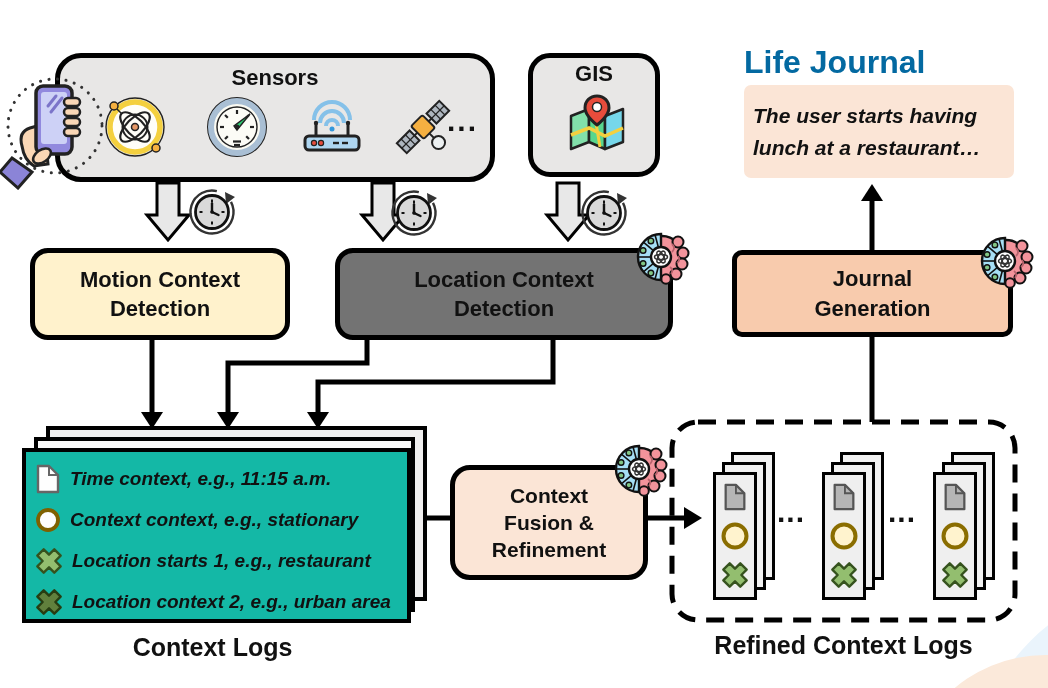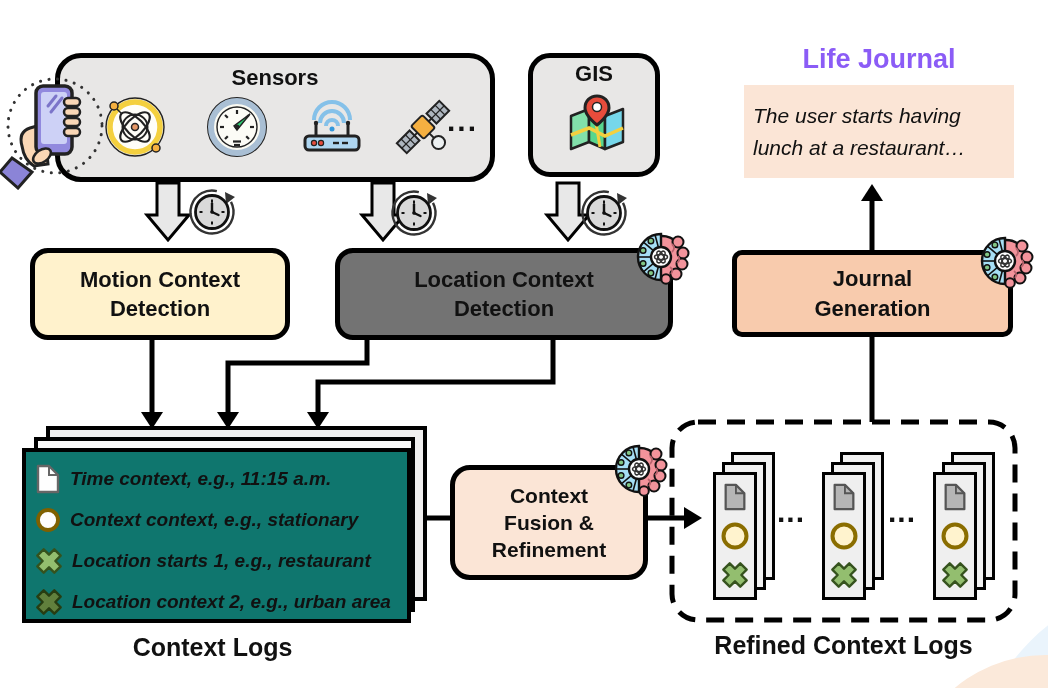--- a/index.html
+++ b/index.html
@@ -14,30 +14,30 @@
        font-weight:700;color:#111;}
   .box .bl{font-size:22px;line-height:1.32;}
   .sensors-box{left:55px;top:53px;width:440px;height:129px;background:#E8E7E6;border-radius:26px;}
   .gis-box{left:528px;top:53px;width:132px;height:124px;background:#E8E7E6;border-radius:22px;}
   .motion-box{left:30px;top:248px;width:260px;height:92px;background:#FFF2CC;border-radius:18px;}
   .location-box{left:335px;top:248px;width:338px;height:92px;background:#737373;border-radius:18px;}
   .journal-box{left:732px;top:250px;width:281px;height:87px;background:#F8CBAD;border-radius:10px;}
   .fusion-box{left:450px;top:465px;width:198px;height:115px;background:#FBE5D6;border-radius:20px;}
   .fusion-box .bl{font-size:21px;line-height:1.3;}
   .top-title{position:absolute;font-weight:700;font-size:22px;color:#111;text-align:center;}
-  .lj-title{position:absolute;left:744px;top:44px;width:270px;text-align:center;
-            font-weight:700;font-size:27px;color:#8b5cf6;}
+  .lj-title{position:absolute;left:744px;top:44px;width:270px;
+            font-weight:700;font-size:32px;color:#0369a1;}
   .lj-box{position:absolute;left:744px;top:85px;width:270px;height:93px;background:#FBE5D6;
           display:flex;flex-direction:column;justify-content:center;padding-left:9px;
-          box-sizing:border-box;font-style:italic;font-weight:400;font-size:21px;
-          line-height:1.5;color:#111;}
+          box-sizing:border-box;font-style:italic;font-weight:700;font-size:21px;
+          line-height:1.5;color:#111;border-radius:7px;}
   .page{position:absolute;box-sizing:border-box;border:4px solid #000;}
   .page-back{left:46px;top:426px;width:381px;height:175px;background:#F0EFEF;}
   .page-mid{left:34px;top:437px;width:381px;height:175px;background:#FAFAFA;}
-  .page-front{left:22px;top:448px;width:389px;height:175px;background:#0f766e;
+  .page-front{left:22px;top:448px;width:389px;height:175px;background:#14b8a6;
               padding:6px 20px 0 9px;}
   .log-row{display:flex;align-items:center;gap:9px;height:41px;white-space:nowrap;
            font-style:italic;font-weight:700;font-size:19px;color:#111;}
   .log-row svg{flex:0 0 auto;display:block;}
   .big-label{position:absolute;font-weight:700;font-size:25px;color:#111;text-align:center;}
   .card{position:absolute;width:44px;height:128px;background:#F1F1F1;border:3px solid #000;
         box-sizing:border-box;}
   .card-front{display:flex;flex-direction:column;align-items:center;justify-content:space-between;
               padding:8px 0;background:#EFEFEF;}
   .stack-dots{position:absolute;font-weight:700;font-size:30px;color:#111;letter-spacing:1px;}

